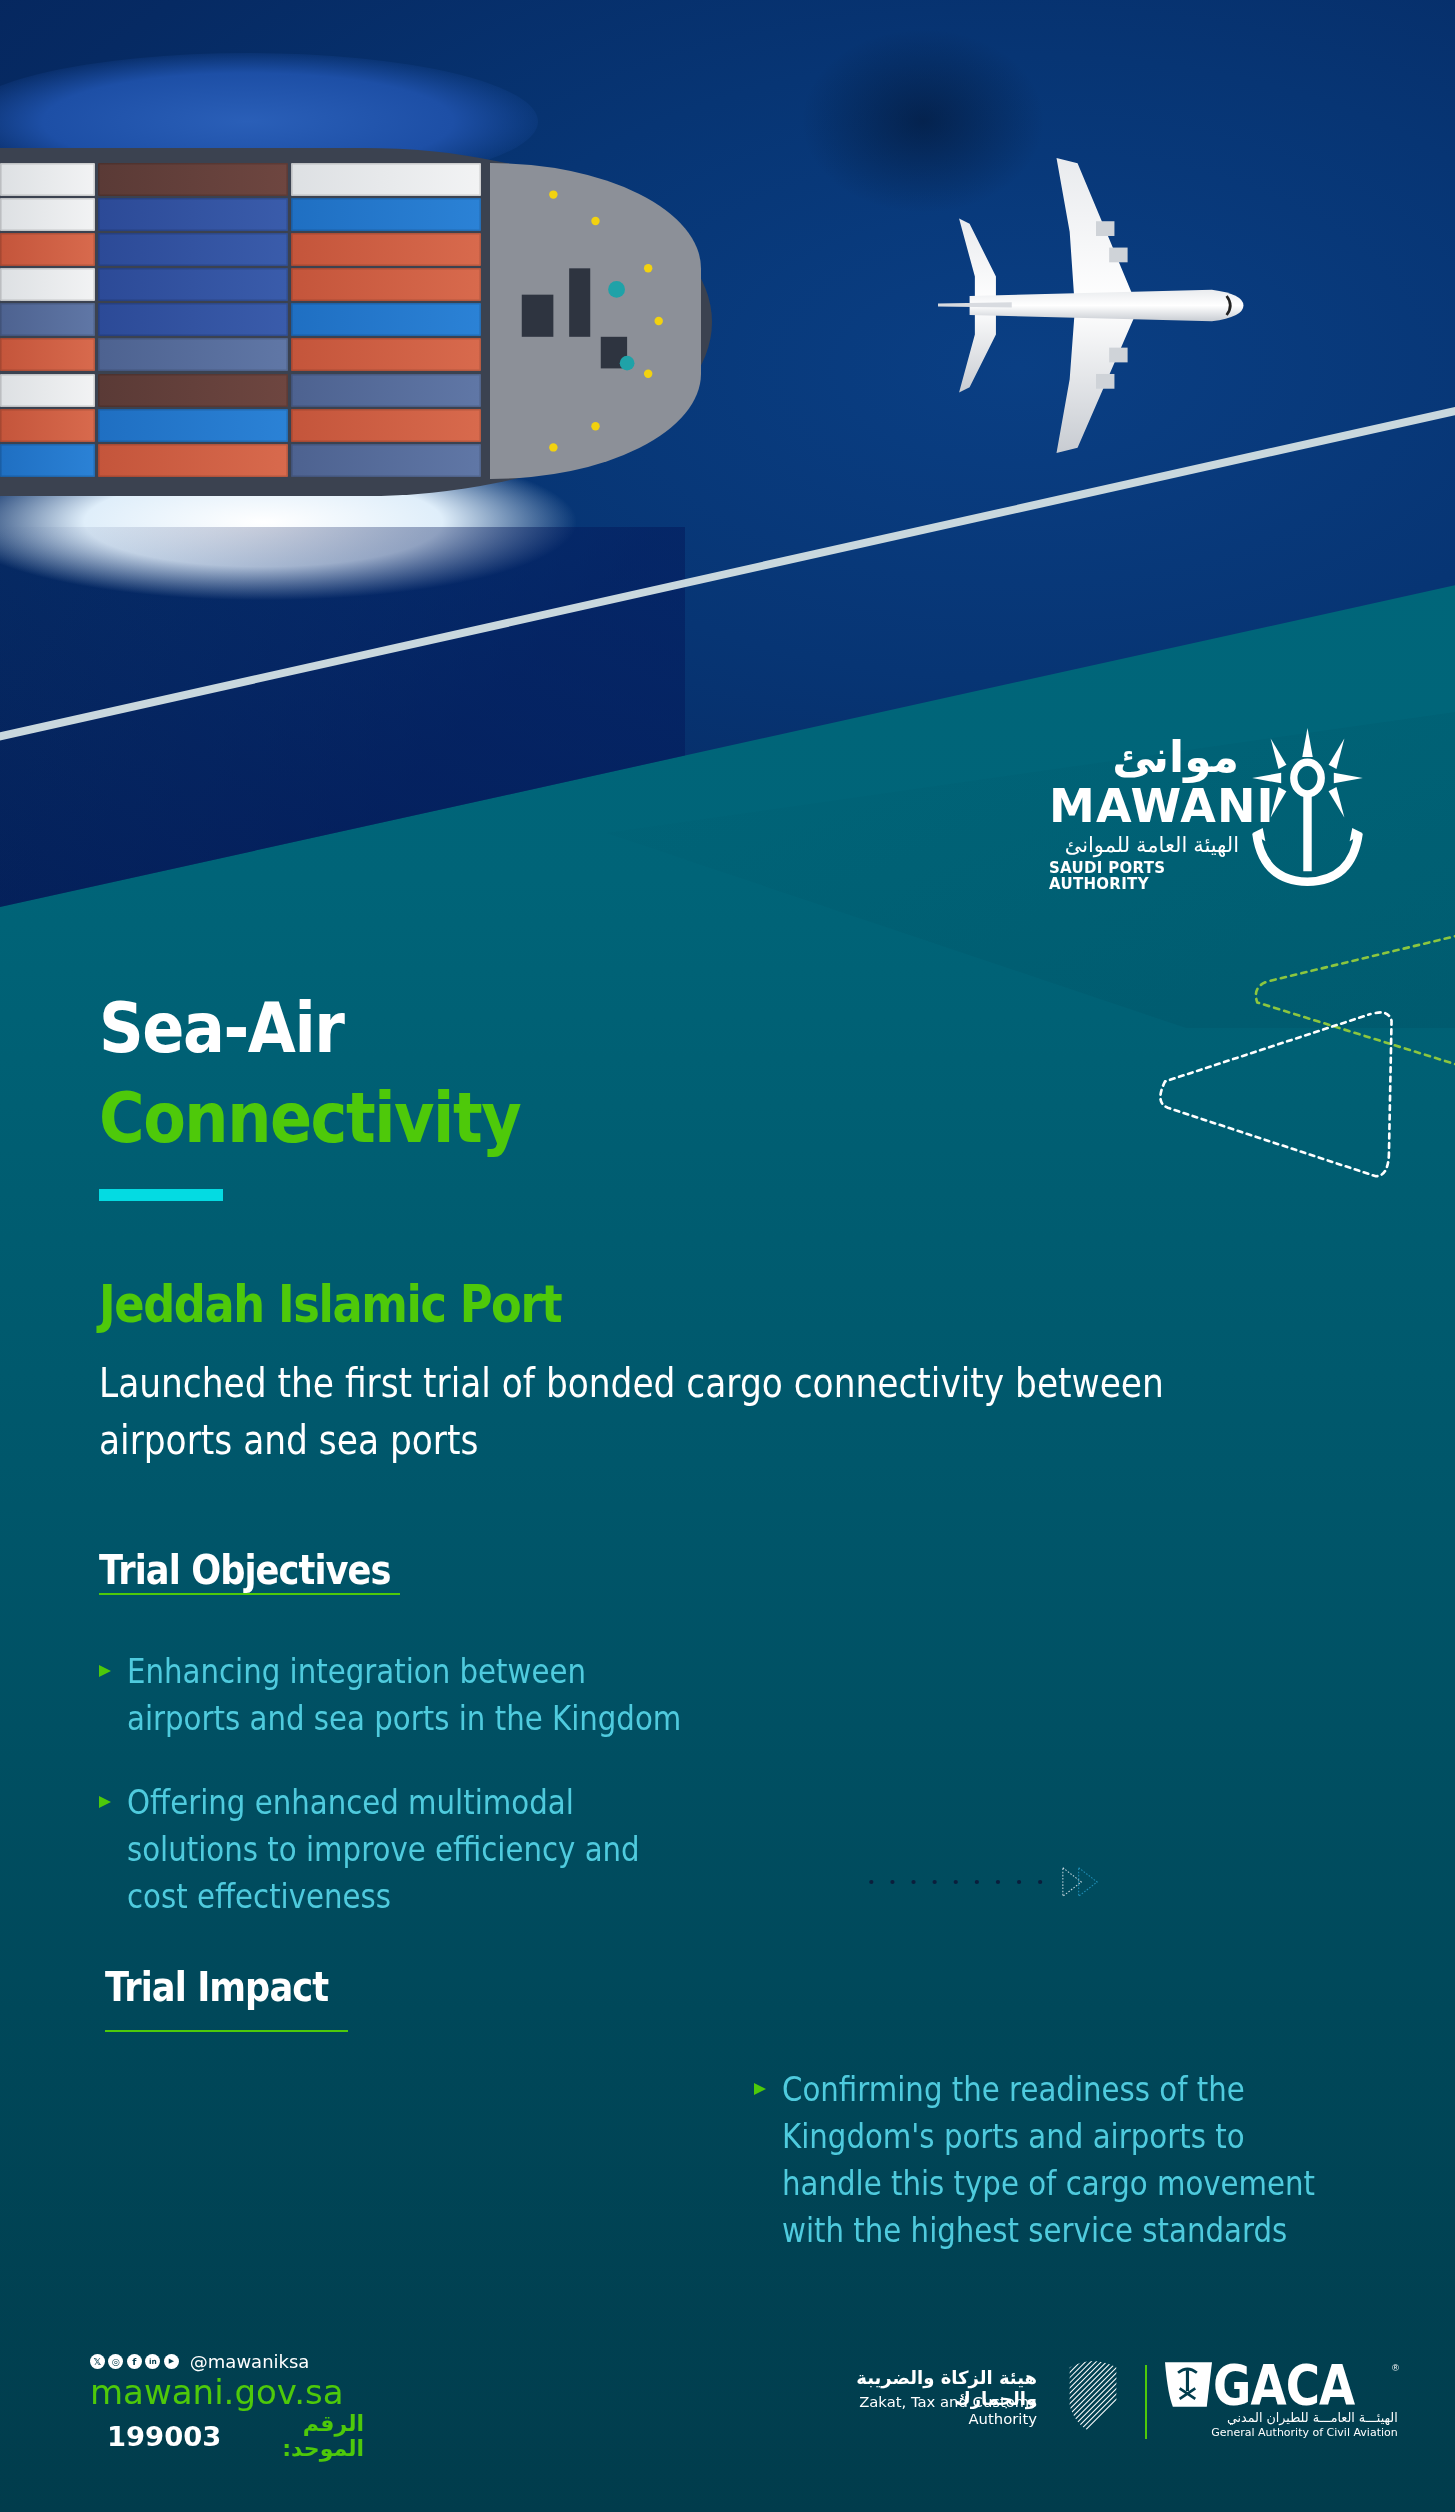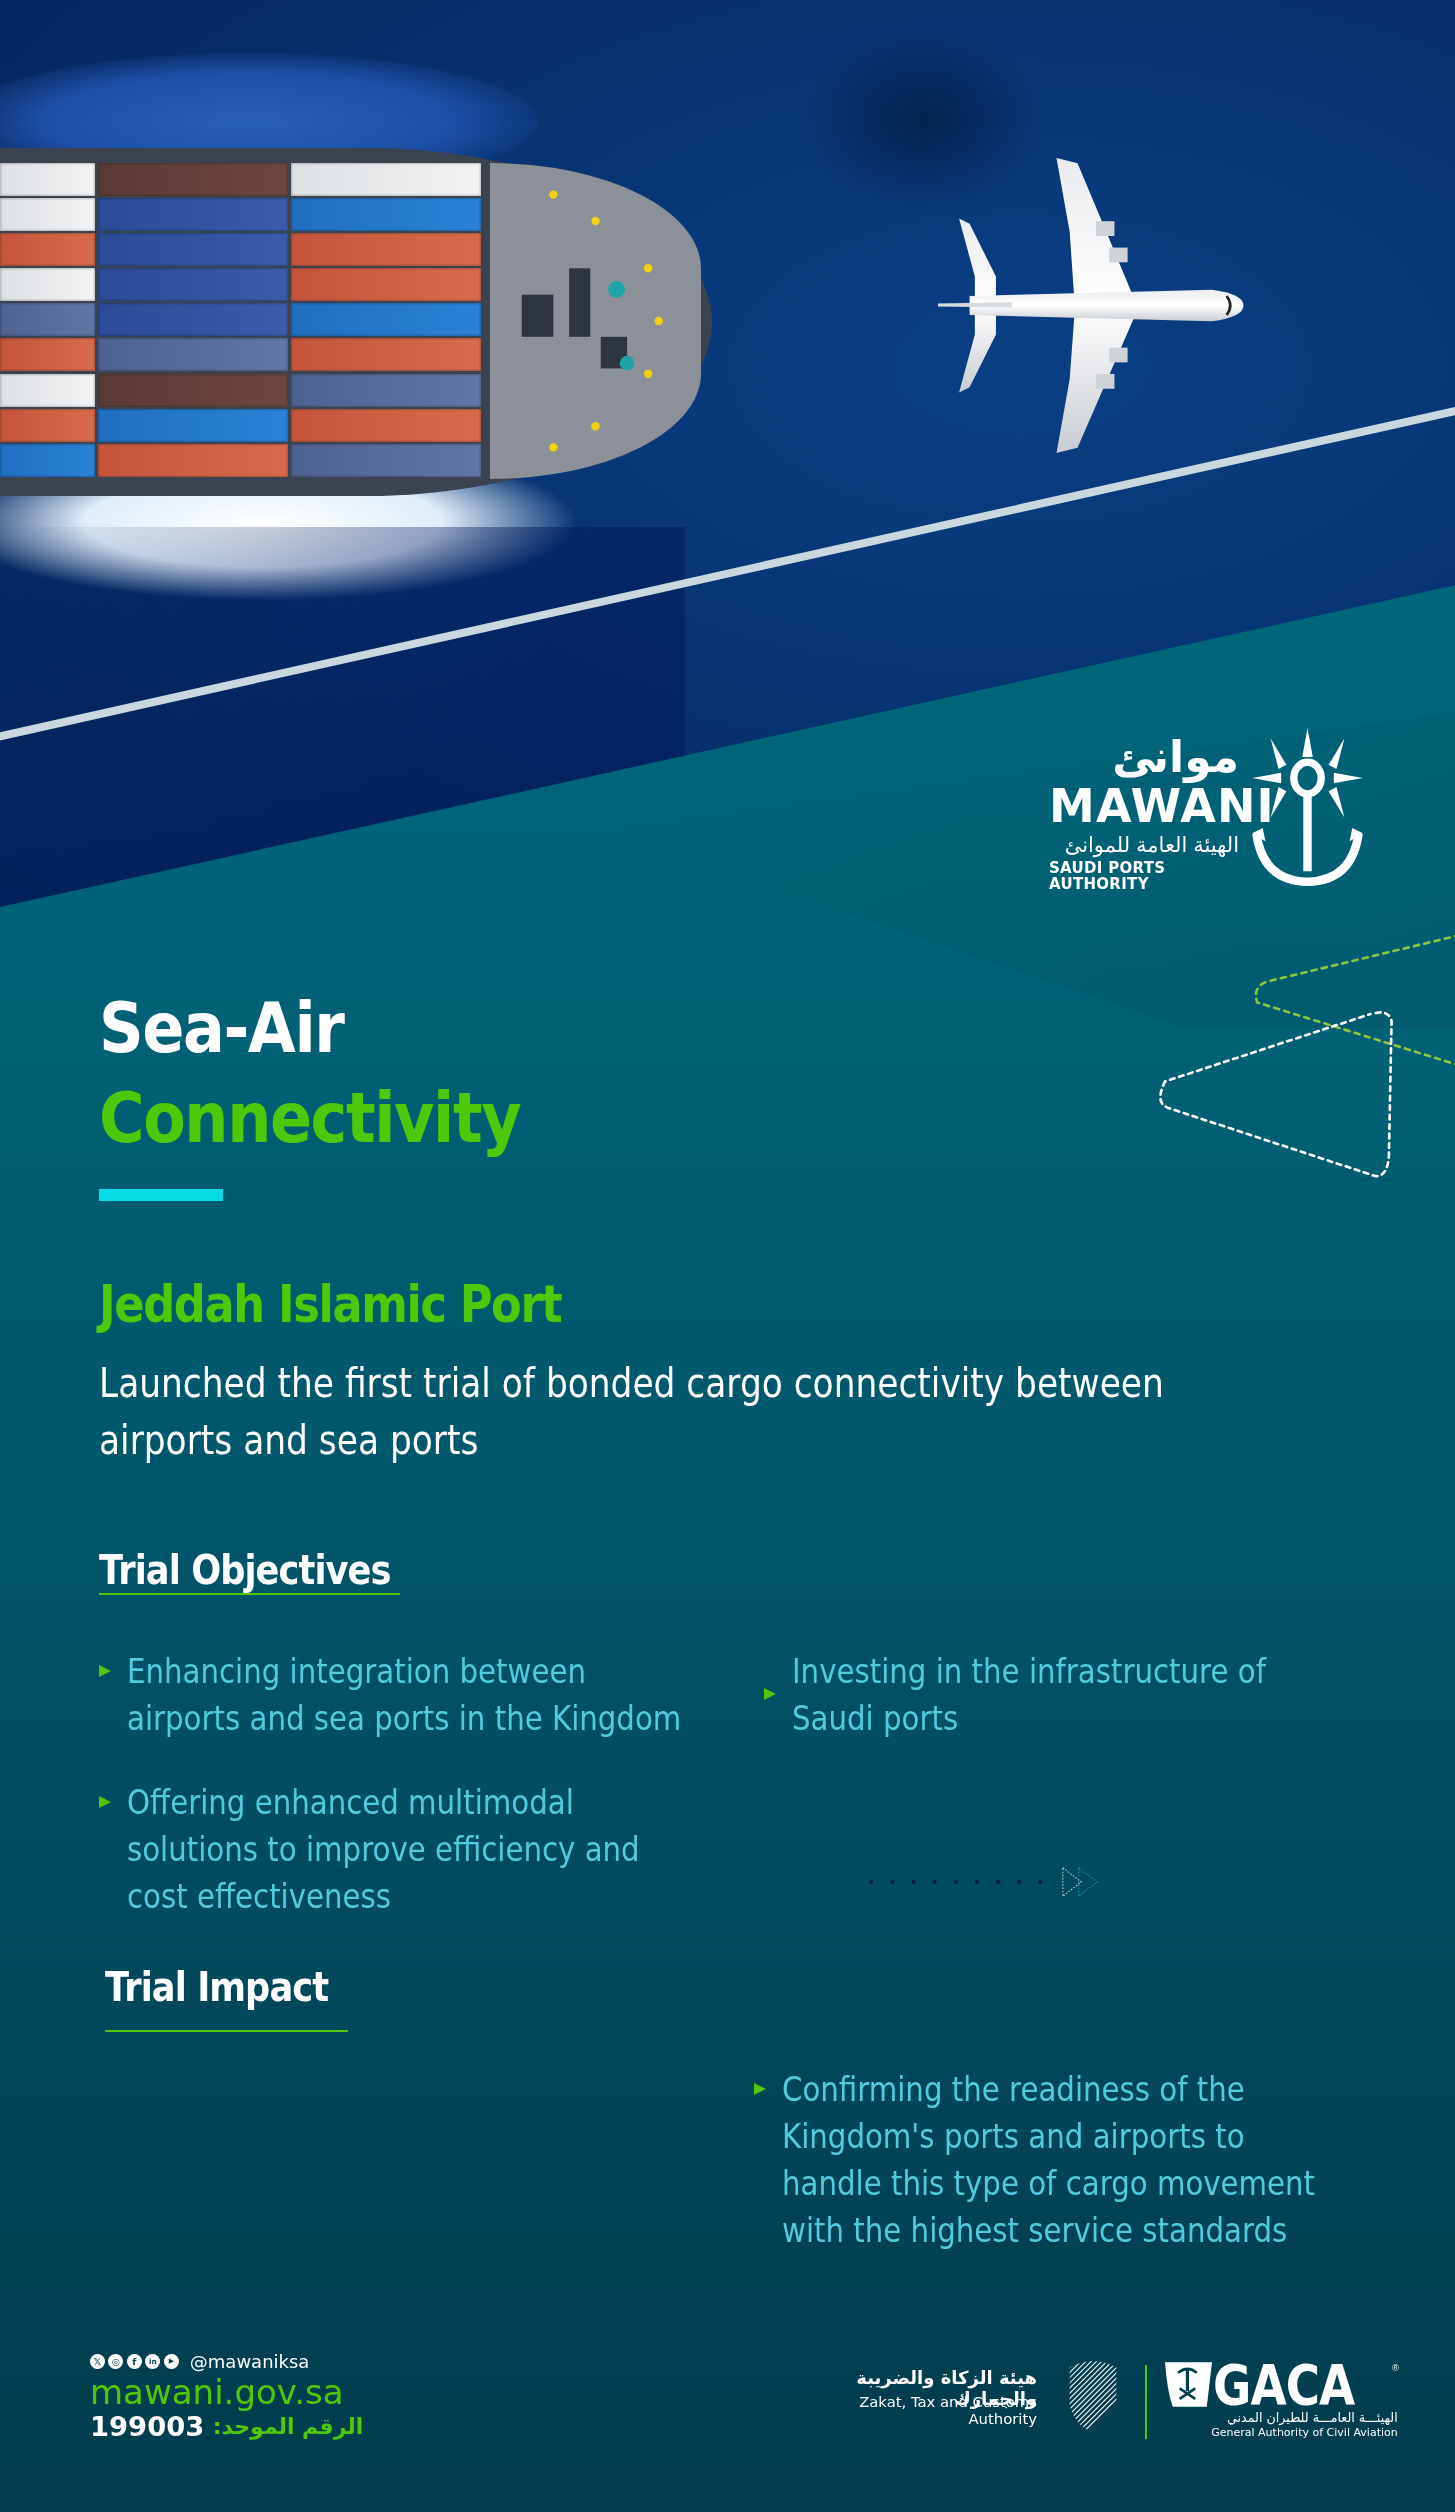--- a/index.html
+++ b/index.html
@@ -66,21 +66,21 @@
   .bullet { position:absolute; display:flex; align-items:flex-start; }
   .bullet .tri { width:0; height:0; border-top:6.9px solid transparent; border-bottom:6.9px solid transparent; border-left:12.7px solid #4ec90a; margin-right:16px; flex:none; }
   .bullet .txt { font-size:34px; color:#4fcbde; line-height:47px; font-family:"DejaVu Sans", sans-serif; transform:scaleX(.86); transform-origin:left; white-space:pre-line; }
 
   
   .footer-left { position:absolute; left:90px; top:2351px; width:274px; }
   .social-row { display:flex; align-items:center; height:21px; }
   .soc { width:14.8px; height:14.8px; border-radius:50%; background:#fff; color:#013c4c; font-size:9.5px; font-weight:bold; display:flex; align-items:center; justify-content:center; margin-right:3.7px; font-family:"DejaVu Sans", sans-serif; }
   .handle { color:#fff; font-size:18px; margin-left:7.4px; font-family:"DejaVu Sans", sans-serif; }
   .site { color:#4ec90a; font-size:34px; line-height:38px; font-family:"DejaVu Sans", sans-serif; margin-top:1.1px; }
-  .unified { display:flex; align-items:center; margin-top:0; }
+  .unified { display:flex; align-items:center; margin-top:0;margin-left:17px; }
   .unified .num { color:#fff; font-size:27.4px; font-weight:bold; font-family:"DejaVu Sans", sans-serif; }
   .unified .lbl { color:#4ec90a; font-size:22px; font-weight:bold; font-family:"DejaVu Sans", sans-serif; direction:rtl; margin-left:8.4px; }
 
   .zatca { position:absolute; left:795px; top:2367px; width:369px; height:63px; }
   .zatca .ar { position:absolute; right:127px; top:0; width:243px; text-align:right; color:#fff; font-size:18px; font-weight:bold; direction:rtl; font-family:"DejaVu Sans", sans-serif; }
   .zatca .en { position:absolute; right:127px; top:26px; width:243px; text-align:right; color:#fff; font-size:14.8px; font-family:"DejaVu Sans", sans-serif; }
   .zatca .mark { position:absolute; left:269px; top:-10.5px; width:58px; height:76px; }
   .foot-divider { position:absolute; left:1145px; top:2365px; width:1.6px; height:74px; background:#4ec90a; }
   .gaca { position:absolute; left:1160px; top:2357px; width:243px; height:84px; color:#fff; }
   .gaca .mark { position:absolute; left:5.3px; top:5.3px; width:47px; height:45px; }
@@ -214,25 +214,20 @@
   <div class="intro">Launched the first trial of bonded cargo connectivity between airports and sea ports</div>
 
   <div class="sec-heading" style="left:99px;top:1547px;">Trial Objectives</div>
   <div class="sec-rule" style="left:99px;top:1593px;width:301px;"></div>
 
   <div class="bullet" style="left:99px;top:1648px;">
     <span class="tri" style="margin-top:17px"></span>
     <span class="txt">Enhancing integration between
 airports and sea ports in the Kingdom</span>
   </div>
-  <div class="bullet" style="left:764px;top:1648px;">
-    <span class="tri" style="margin-top:40px"></span>
-    <span class="txt">Investing in the infrastructure of
-Saudi ports</span>
-  </div>
   <div class="bullet" style="left:99px;top:1779px;">
     <span class="tri" style="margin-top:17px"></span>
     <span class="txt">Offering enhanced multimodal
 solutions to improve efficiency and
 cost effectiveness</span>
   </div>
 
   <svg class="deco-arrow" viewBox="0 0 580 60">
     <g fill="#0a1e3c">
       <circle cx="12" cy="30" r="4"></circle>

